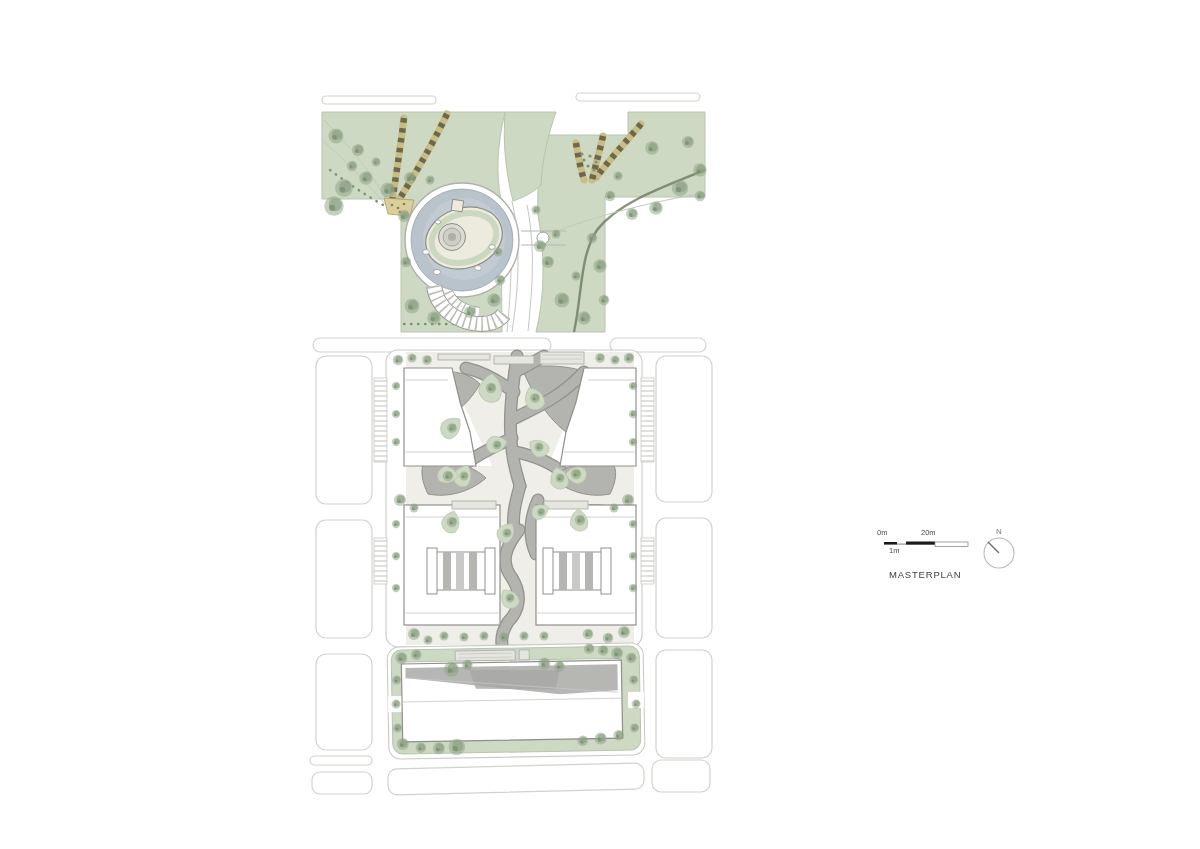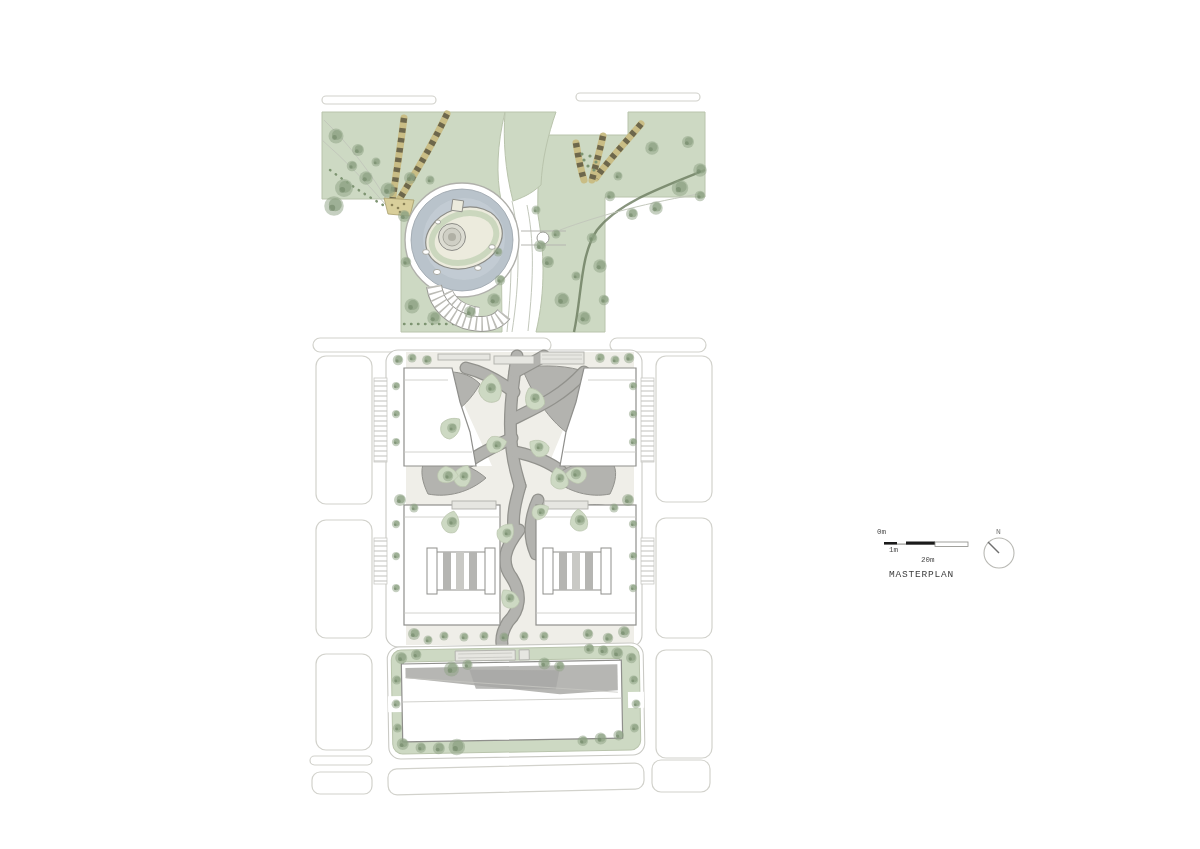--- a/index.html
+++ b/index.html
@@ -4,21 +4,21 @@
 <style>
   :root{
     --park-green:#cdd9c3; --park-line:#b9c4ac; --tree-green:#8da283; --tree-dark:#6e8465;
     --shrub-green:#7d9471; --water-blue:#b9c3cb; --water-light:#c6ced5; --island-cream:#ecebdd;
     --plaza-grey:#b3b3af; --plaza-dark:#92928d; --plaza-bg:#efeee8; --pergola-tan:#c9bd85;
     --pergola-dark:#5e5943; --road-line:#d2d2cc; --building-line:#8f8f8c; --hedge-dark:#6a7a5e;
     --text-dark:#3c3c3c; --text-grey:#7a7a78; --canopy-grey:#e6e6e1; --court-grey:#b6b6b3;
   }
   html,body{margin:0;padding:0;background:#fff;}
   .canvas{position:relative;width:1200px;height:849px;background:#fff;overflow:hidden;
-          font-family:Liberation Mono, monospace;}
+          font-family:Liberation Sans, sans-serif;}
   svg{position:absolute;left:0;top:0;}
   .park{fill:var(--park-green);stroke:var(--park-line);stroke-width:1;}
   .leaf{fill:var(--park-green);stroke:var(--park-line);stroke-width:.8;}
   .roadline{fill:none;stroke:var(--road-line);stroke-width:1.2;}
   .bldg{fill:#fff;stroke:var(--building-line);stroke-width:1.2;}
   .innerline{fill:none;stroke:#c6c6c1;stroke-width:.8;}
   .plazabg{fill:var(--plaza-bg);}
   .pcase{fill:none;stroke:var(--plaza-dark);stroke-width:13;stroke-linecap:round;}
   .pfill{fill:none;stroke:var(--plaza-grey);stroke-width:10.5;stroke-linecap:round;}
   .pblob{fill:var(--plaza-grey);stroke:var(--plaza-dark);stroke-width:1;}
@@ -382,16 +382,16 @@
     <rect x="935" y="542" width="33" height="4.4" fill="#fff" stroke="#8a8a85" stroke-width=".8"></rect>
   </g>
   <g>
     <circle cx="999" cy="553" r="15" fill="none" stroke="#b9b9b4" stroke-width="1.1"></circle>
     <line x1="999" y1="553" x2="988" y2="542" stroke="#6f6f6f" stroke-width="1.4"></line>
   </g>
 </svg>
 
 <div class="anno-label scalelab" style="left:877px;top:528px;">0m</div>
 <div class="anno-label scalelab" style="left:889px;top:546px;">1m</div>
-<div class="anno-label scalelab" style="left:921px;top:528px;margin-top:28px;">20m</div>
+<div class="anno-label scalelab" style="left:921px;top:528px;">20m</div>
 <div class="anno-label nlab" style="left:996px;top:527px;">N</div>
 <div class="anno-label title" style="left:881px;top:569px;">MASTERPLAN</div>
 </div>
 
 </body></html>

